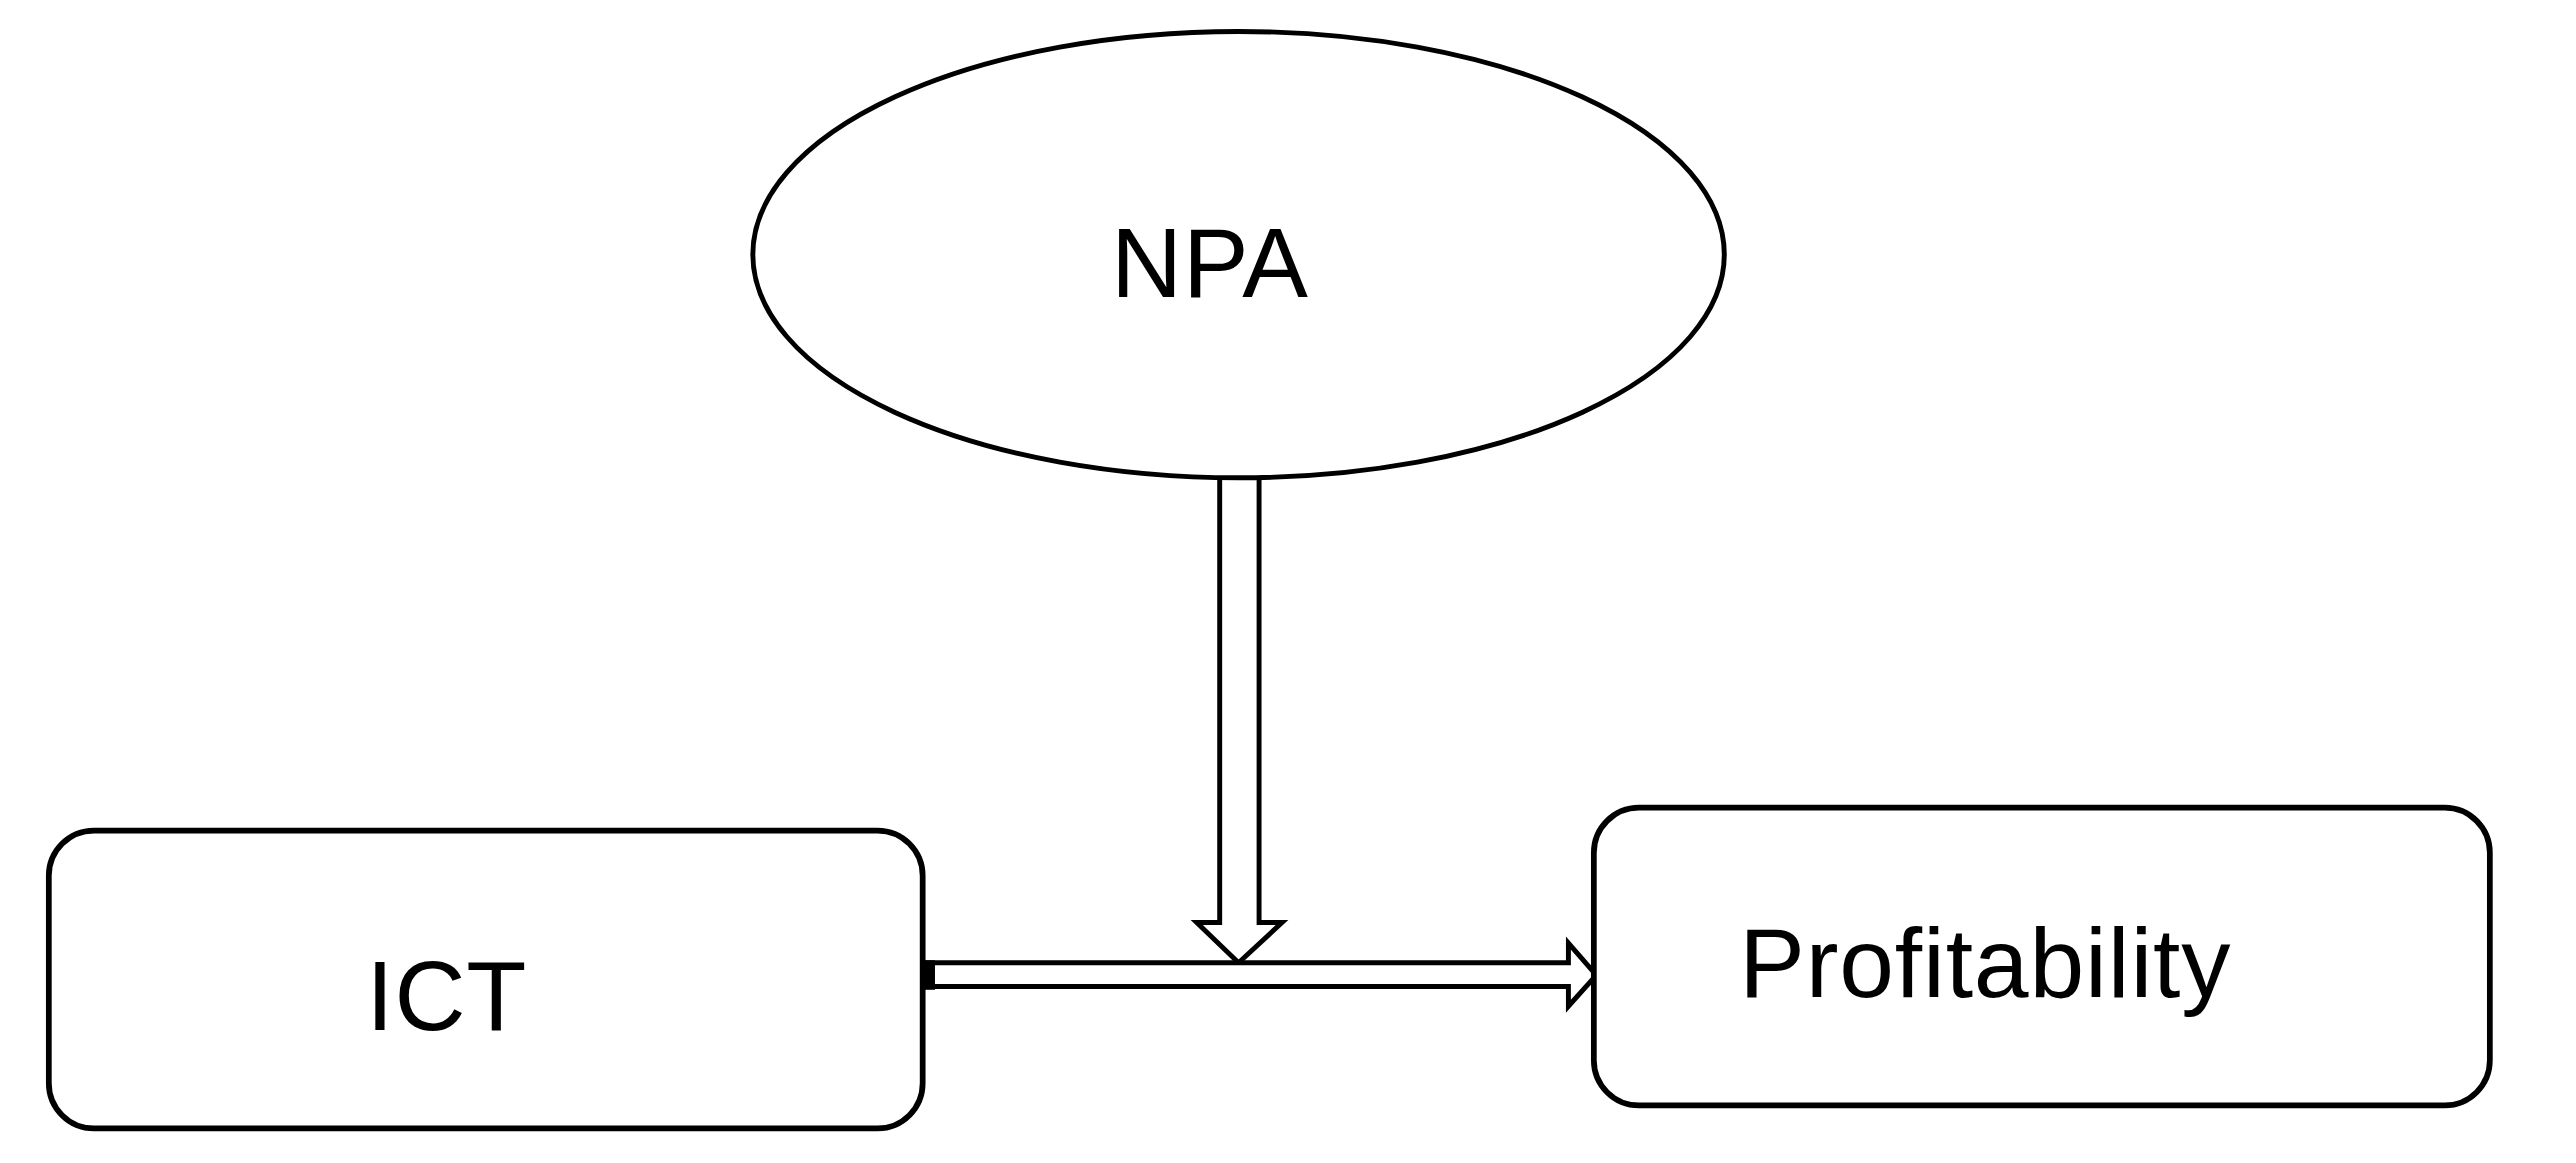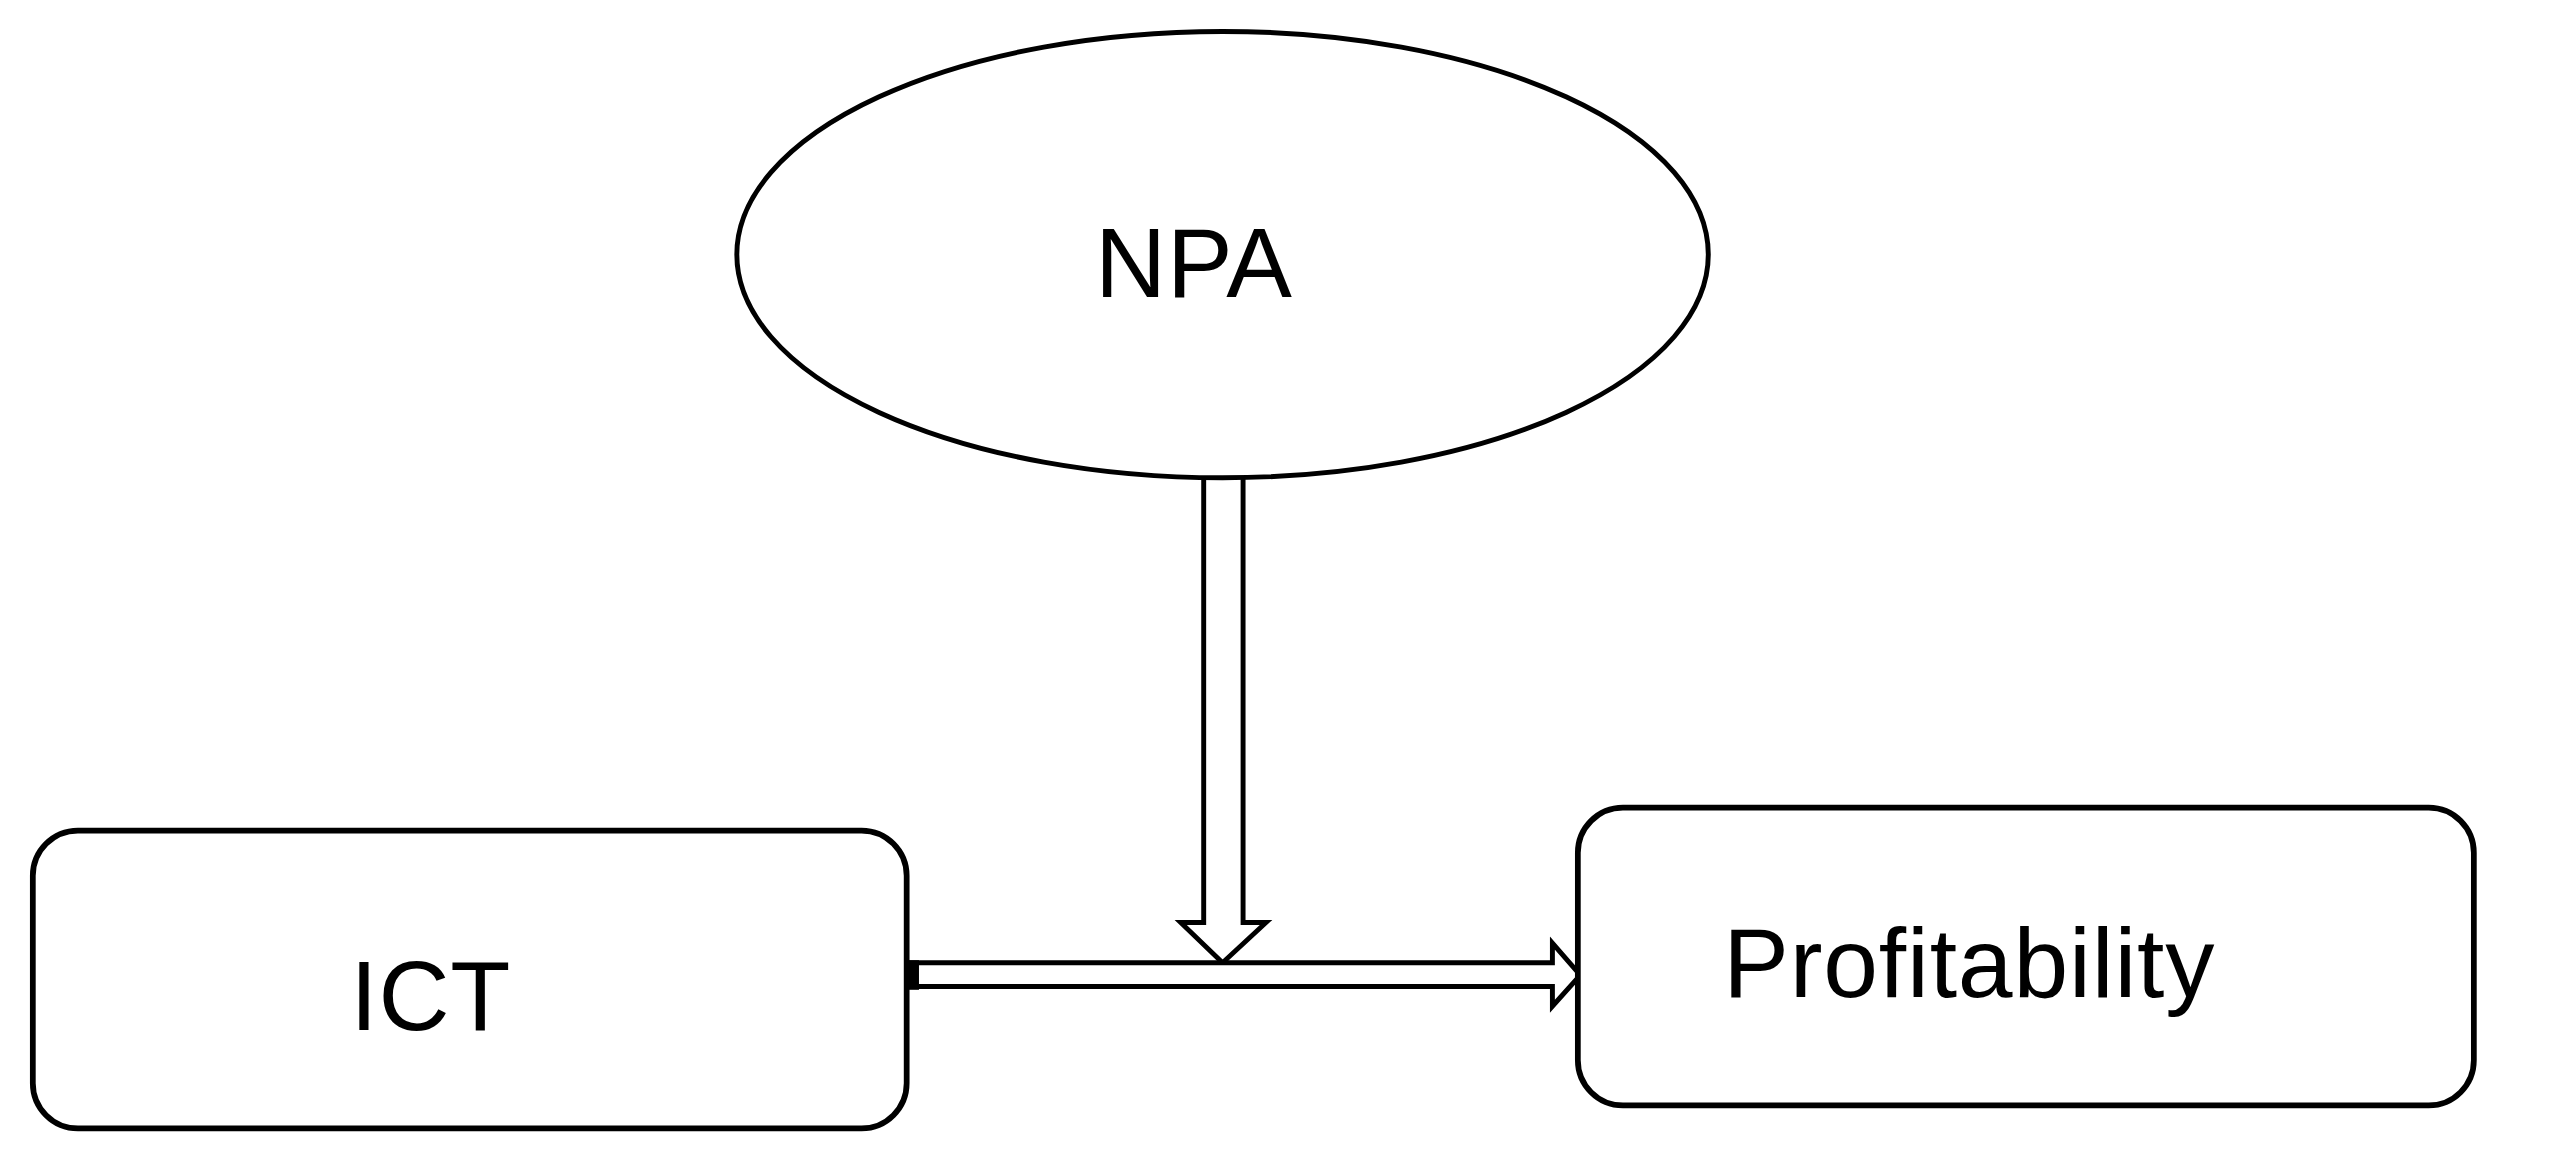--- a/index.html
+++ b/index.html
@@ -8,20 +8,21 @@
     background: #ffffff;
     width: 2576px;
     height: 1164px;
     overflow: hidden;
   }
   .diagram-canvas {
     position: relative;
     width: 2496px;
     height: 1164px;
     background: #ffffff;
+    margin-left: 16px;
   }
   .diagram-canvas svg {
     display: block;
     width: 100%;
     height: 100%;
   }
   .shape-outline {
     fill: #ffffff;
     stroke: #000000;
   }

